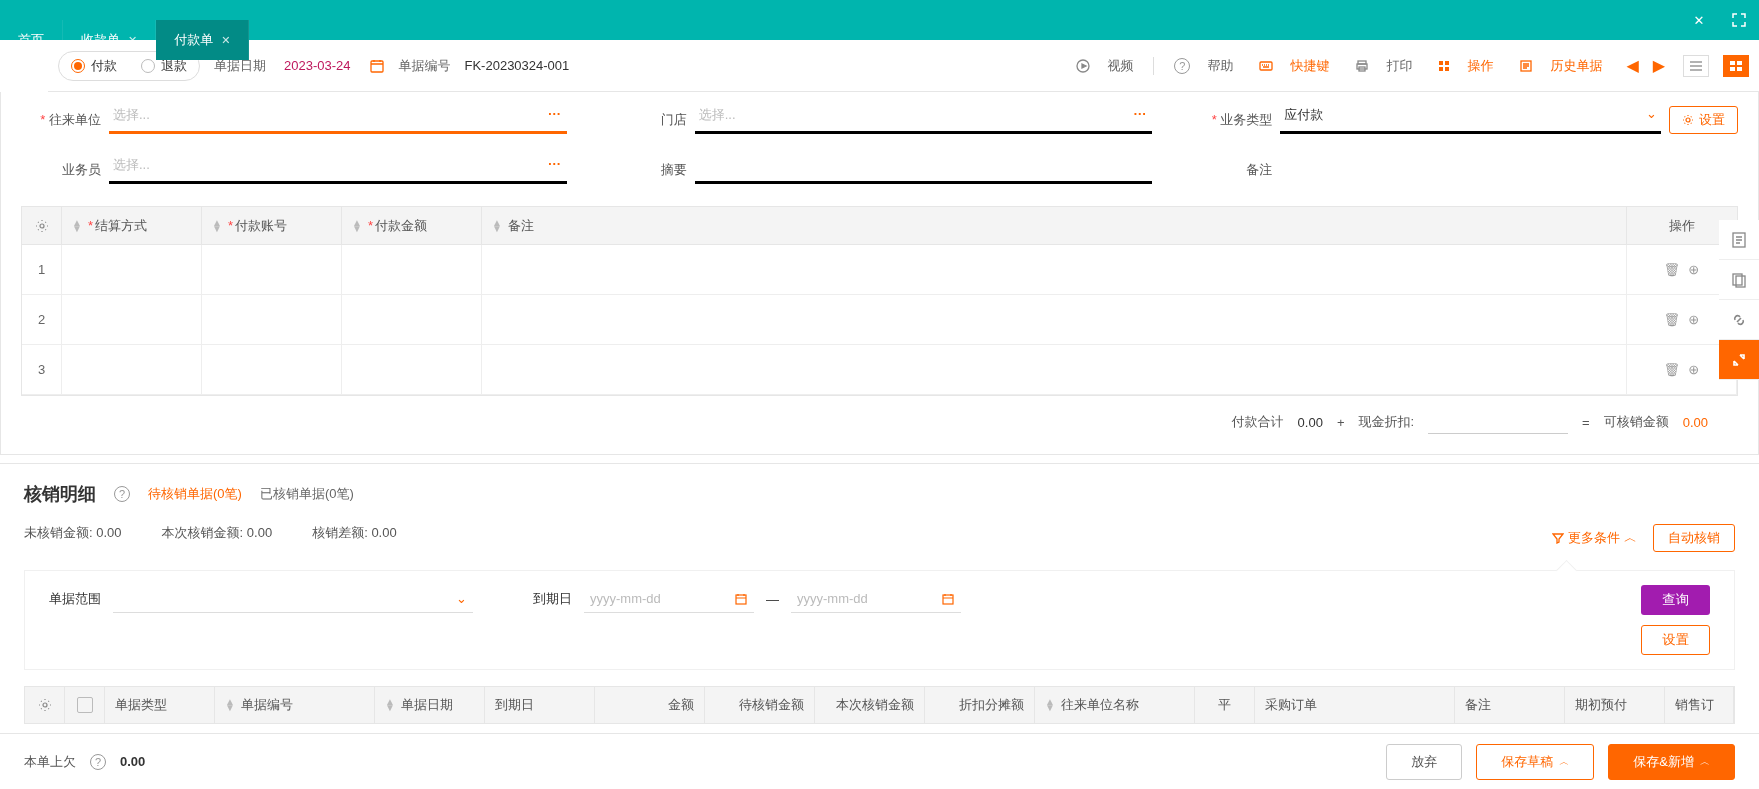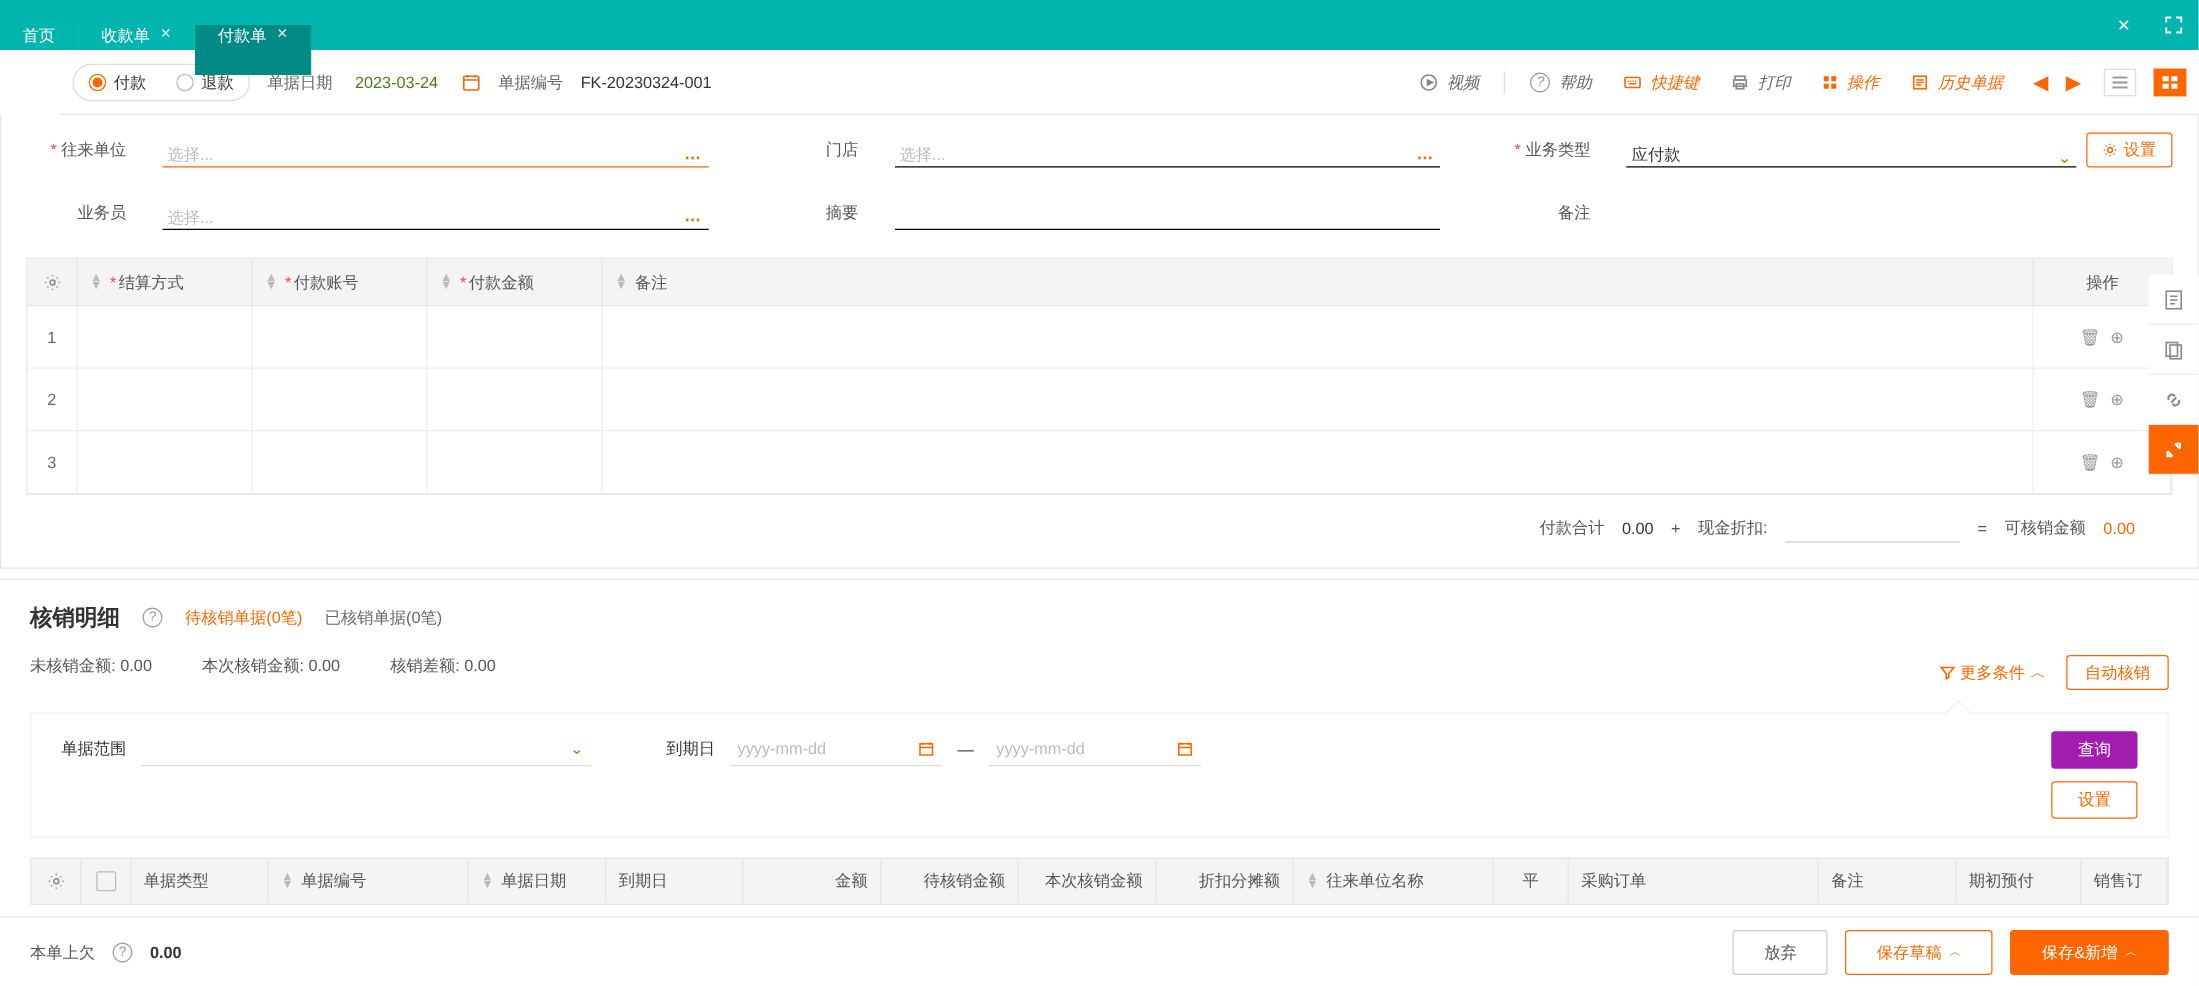--- a/index.html
+++ b/index.html
@@ -1,53 +1,53 @@
 <!DOCTYPE html>
 <html><head>
 <meta charset="utf-8">
 <style>
 * { margin:0; padding:0; box-sizing:border-box; font-family:"Microsoft YaHei",Arial,sans-serif; }
 body { background:#f5f5f5; font-size:13px; color:#333; overflow:hidden; }
 .app { width:1759px; height:789px; position:relative; background:#fff; display:flex; flex-direction:column; }
 
 
 .topbar { height:40px; background:#00b5ae; display:flex; align-items:center; position:relative; }
-.tab { height:40px; padding:0 18px; display:flex; color:#fff; gap:8px; cursor:pointer; border-right:1px solid rgba(255,255,255,.08);margin-top:40px;}
+.tab { height:40px; padding:0 18px; display:flex; align-items:center; color:#fff; gap:8px; cursor:pointer; border-right:1px solid rgba(255,255,255,.08);margin-top:40px;}
 .tab.active { background:#028b86; }
 .tab .close { font-size:11px; opacity:.8; }
 .topbar .right { margin-left:auto; display:flex; }
 .topbar .icbtn { width:40px; height:40px; display:flex; align-items:center; justify-content:center; color:#fff; cursor:pointer; }
 
 
 .toolbar { height:52px; border-bottom:1px solid #e6e6e6; display:flex; align-items:center; padding:0 10px; gap:14px; background:#fff;margin-left:48px; }
 .radio-grp { display:flex; border:1px solid #ddd; border-radius:16px; overflow:hidden; height:30px; }
 .radio-opt { display:flex; align-items:center; padding:0 12px; gap:6px; cursor:pointer; font-size:13px; }
 .rdot { width:14px; height:14px; border-radius:50%; border:1px solid #bbb; display:inline-flex; align-items:center; justify-content:center; }
 .rdot.on { border-color:#f60; }
 .rdot.on::after { content:""; width:8px; height:8px; border-radius:50%; background:#f60; }
 .tlbl { color:#666; }
 .tval { color:#333; }
-.tdate { color:#4d7c0f; margin:0 4px; }
+.tdate { color:#be185d; margin:0 4px; }
 .cal-ic { color:#f60; }
 .toolbar .spacer { flex:1; }
-.tbtn { display:flex; align-items:center; gap:7px; color:#666; cursor:pointer; padding:0 6px;font-style:italic; }
+.tbtn { display:flex; align-items:center; gap:17px; color:#666; cursor:pointer; padding:0 6px; }
 .tbtn.orange { color:#f60;align-items:center; }
 .vsep { width:1px; height:18px; background:#ddd; }
 .arrows { display:flex; gap:6px; align-items:center; }
 .arrow { color:#f60; padding:0 4px; cursor:pointer; font-size:16px; }
 .viewbtn { width:26px; height:22px; border:1px solid #ddd; display:flex; align-items:center; justify-content:center; cursor:pointer; }
 .viewbtn.active { background:#f60; border-color:#f60; color:#fff; }
 
 
 .formwrap { background:#fff; padding:14px 20px 6px; border:1px solid #e6e6e6; border-top:none; }
 .frow { display:flex; gap:40px; margin-bottom:22px; }
 .fcell { display:flex; align-items:center; gap:8px; flex:1; }
 .flabel { width:80px; text-align:right; color:#555; }
 .req::before { content:"* "; color:#f44; }
-.finput { flex:1; border:none; border-bottom:1px solid #000000; height:28px; display:flex; align-items:flex-end; justify-content:space-between; padding:0 4px;margin-left:21px; }
+.finput { flex:1; border:none; border-bottom:3px solid #000000; height:28px; display:flex; align-items:flex-start; justify-content:space-between; padding:0 4px; }
 .finput.orange { border-bottom-color:#f60; }
 .placeholder { color:#bbb; }
 .dots { color:#f60; letter-spacing:2px; cursor:pointer; font-weight:bold; }
 .chev { color:#f60; cursor:pointer; }
 .setbtn { border:1px solid #f60; color:#f60; border-radius:3px; padding:4px 12px; display:flex; align-items:center; gap:5px; cursor:pointer; }
 
 
 .tbl { border:1px solid #e6e6e6; }
 .thead { display:flex; background:#f4f4f4; border-bottom:1px solid #e6e6e6; height:38px; }
 .th { display:flex; align-items:center; padding:0 10px; border-right:1px solid #e6e6e6; position:relative; color:#555; }

